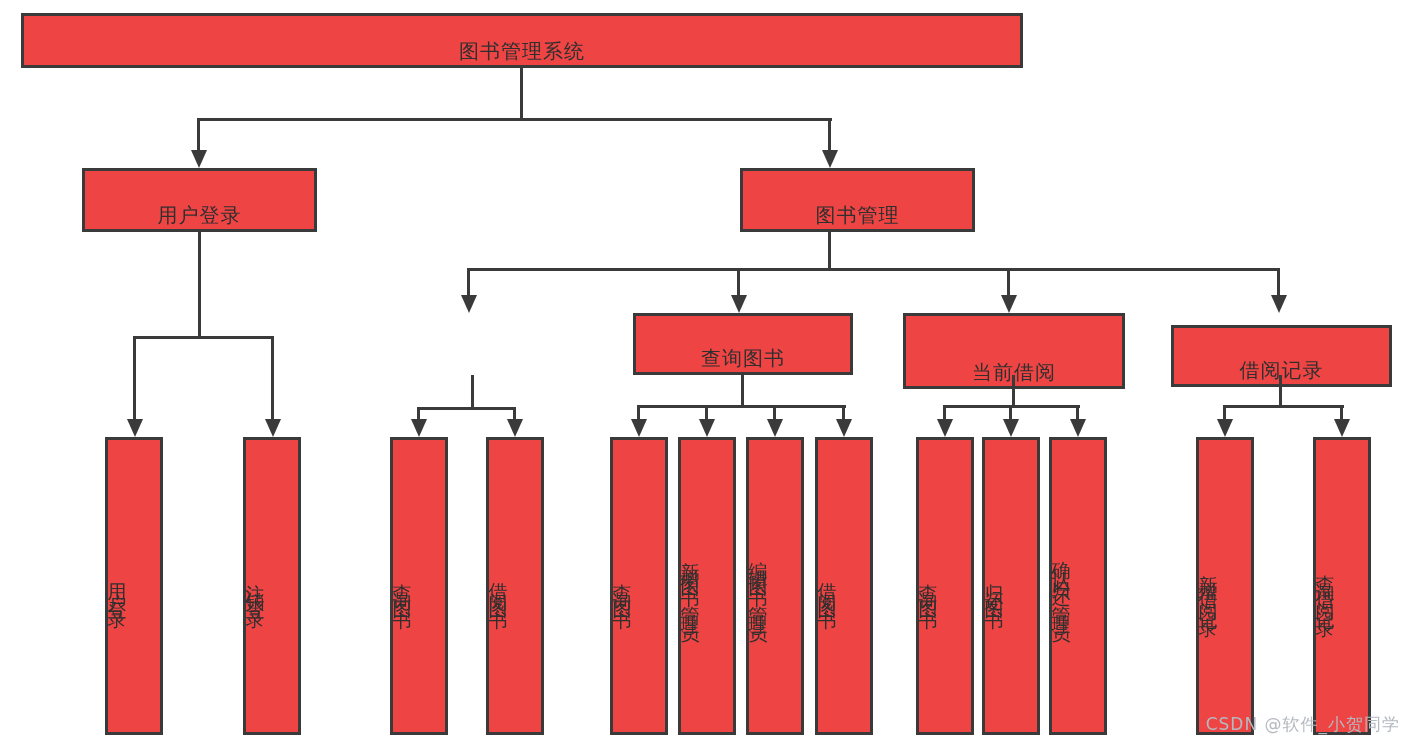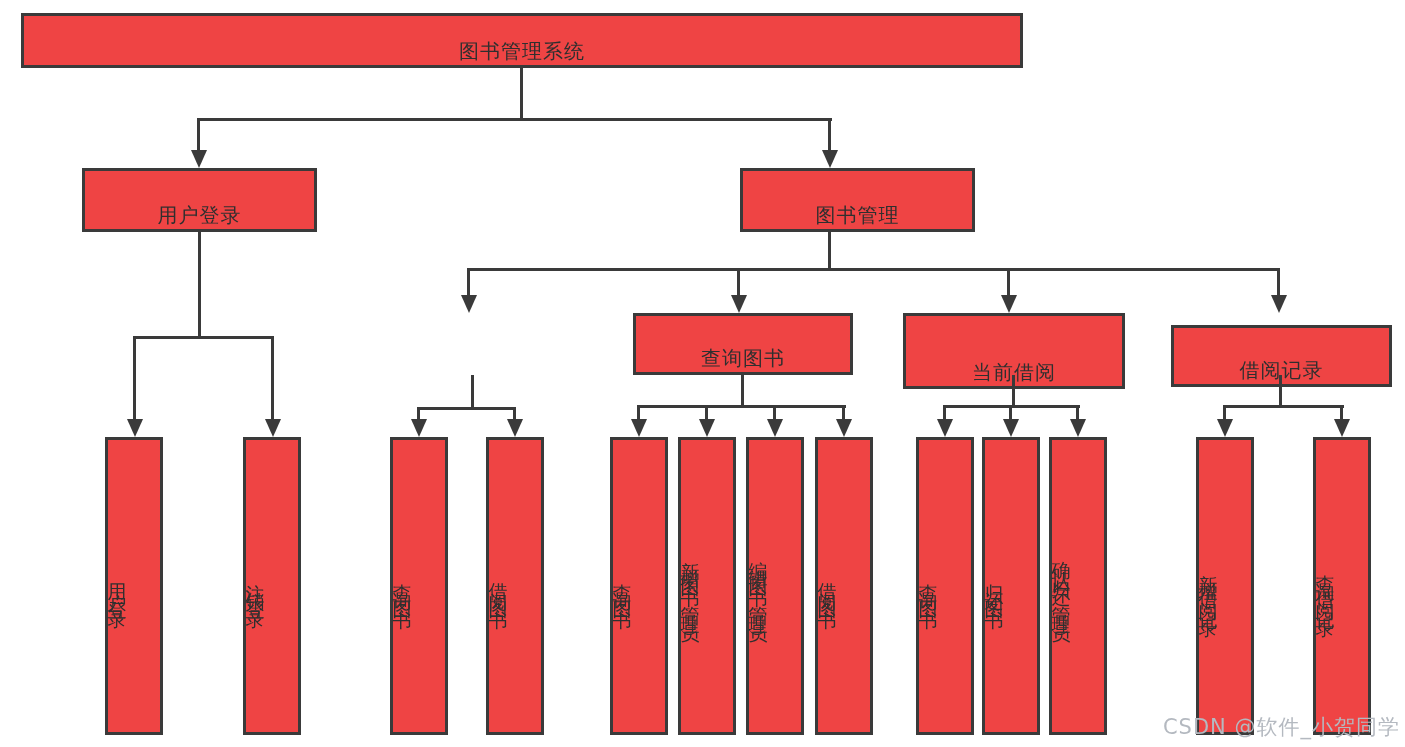--- a/index.html
+++ b/index.html
@@ -53,21 +53,21 @@
     transform:translateX(-50%);
     width:0;height:0;
     border-left:8px solid transparent;
     border-right:8px solid transparent;
     border-top:18px solid var(--line);
   }
   .watermark{
     position:absolute;
     top:713px;
     right:5px;
-    font-size:21px;
+    font-size:17px;
     letter-spacing:1px;
     color:var(--watermark);
     white-space:nowrap;
     text-align:right;
   }
 </style>
 </head>
 <body>
 
 <div class="stage">

